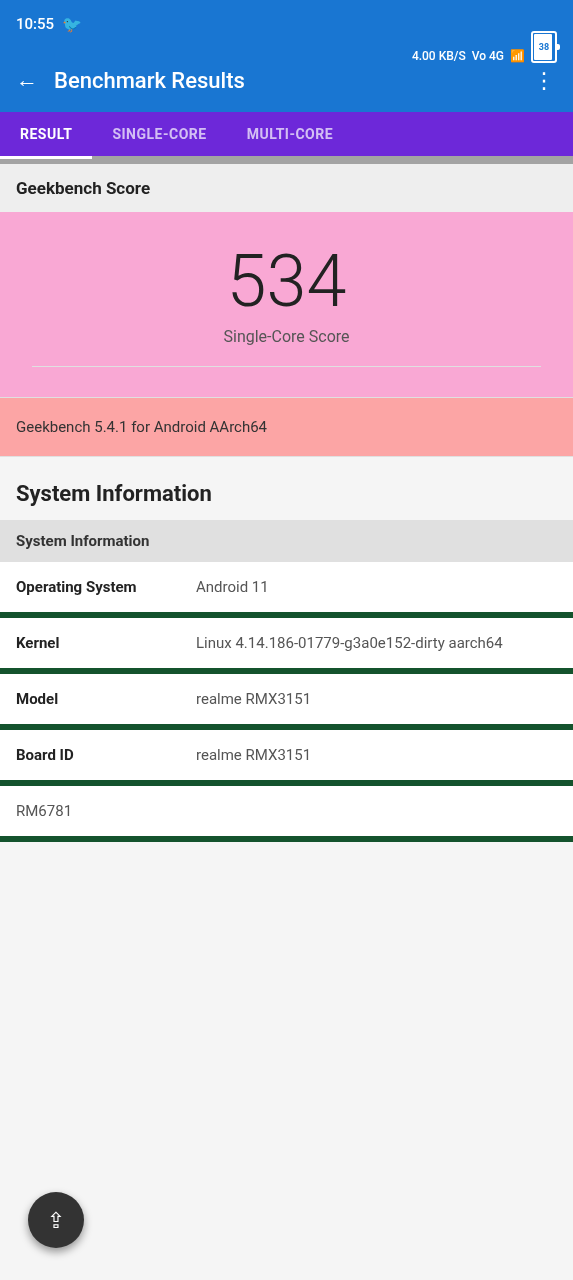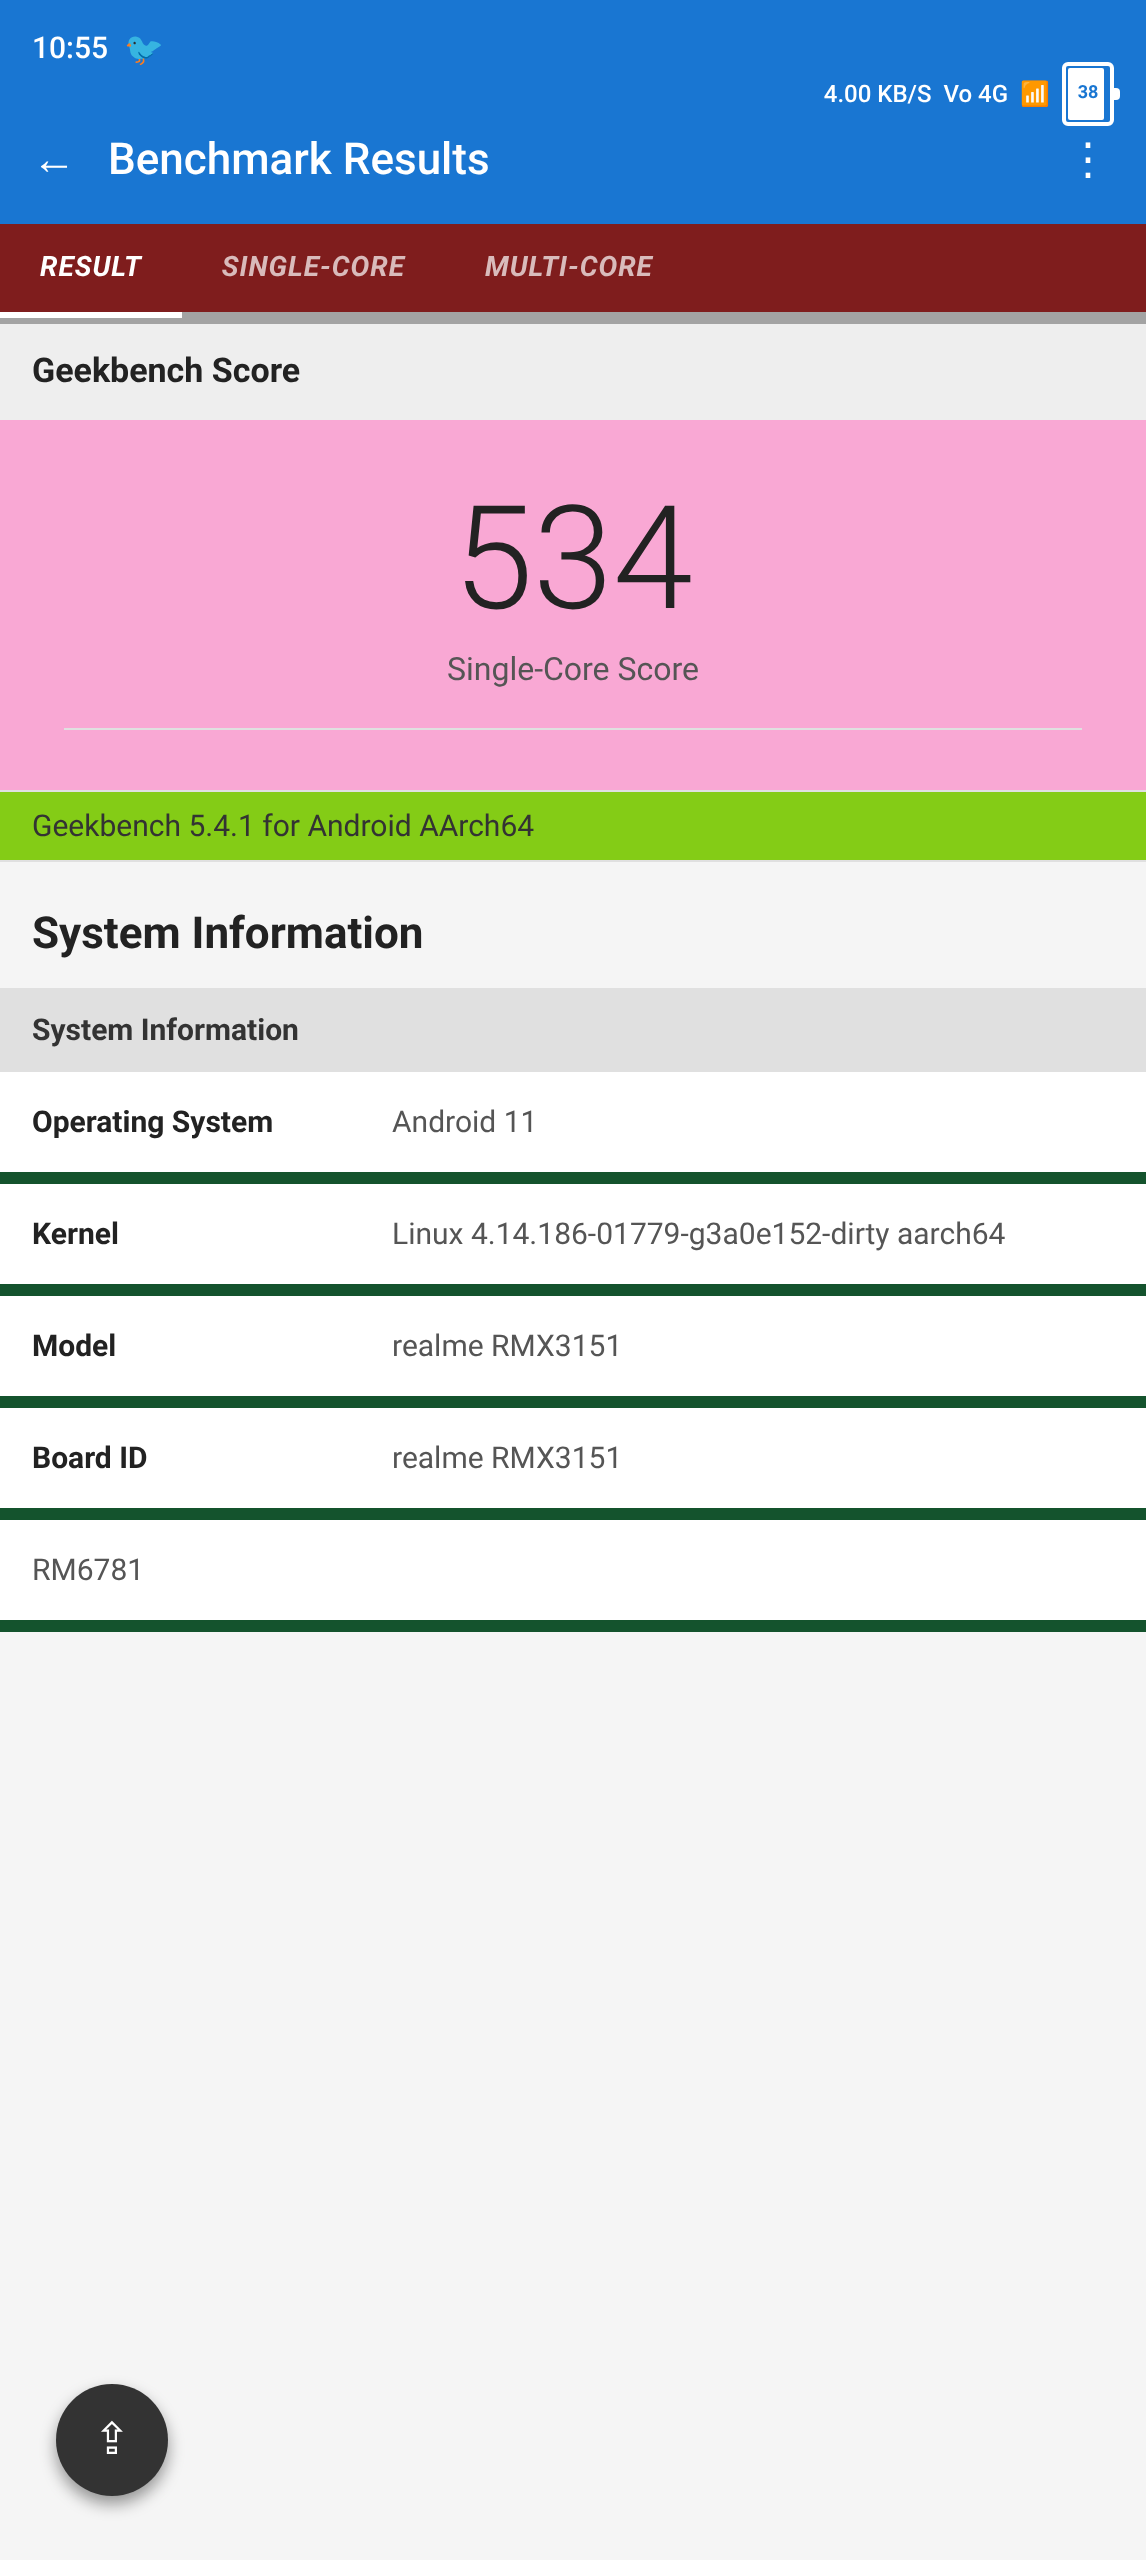--- a/index.html
+++ b/index.html
@@ -24,21 +24,21 @@
       font-size: 15px;
       font-weight: 500;
     }
     .status-left {
       display: flex;
       align-items: center;
       gap: 8px;
     }
     .status-right {
       display: flex;
-      align-items: center;
+      align-items: flex-end;
       gap: 6px;
       font-size: 12px;
       margin-top: 46px;
     }
     .battery-icon {
       border: 2px solid white;
       border-radius: 3px;
       width: 26px;
       height: 32px;
       display: inline-flex;
@@ -93,24 +93,23 @@
       font-size: 22px;
     }
     .more-icon {
       cursor: pointer;
       font-size: 22px;
       letter-spacing: 2px;
     }
 
     
     .tabs {
-      background: #7f1d1d;
-      display: flex;
-      border-bottom: 6px solid #a3a3a3;
-      font-style: italic;
+      background: #6d28d9;
+      display: flex;
+      border-bottom: 8px solid #a3a3a3;
     }
     .tab {
       color: rgba(255,255,255,0.7);
       font-size: 14px;
       font-weight: 700;
       padding: 14px 20px;
       cursor: pointer;
       letter-spacing: 0.5px;
       border-bottom: 3px solid transparent;
       margin-bottom: -3px;
@@ -149,22 +148,22 @@
     }
 
     .divider-thin {
       height: 1px;
       background: #e0e0e0;
       margin: 0 16px;
     }
 
     
     .info-text {
-      background: #84cc16;
-      padding: 8px 16px;
+      background: #fca5a5;
+      padding: 20px 16px;
       font-size: 15px;
       color: #333;
       border-top: 1px solid #e0e0e0;
       border-bottom: 1px solid #e0e0e0;
     }
 
     
     .sys-info-title {
       background: #f5f5f5;
       padding: 24px 16px 14px 16px;

